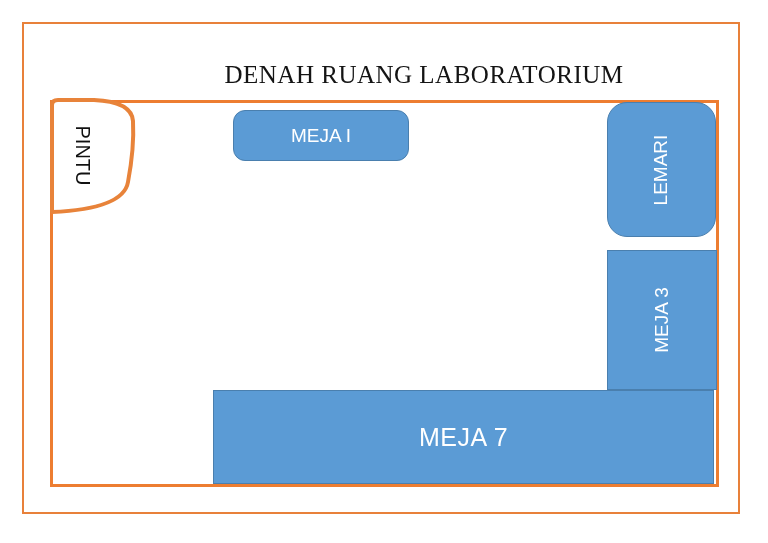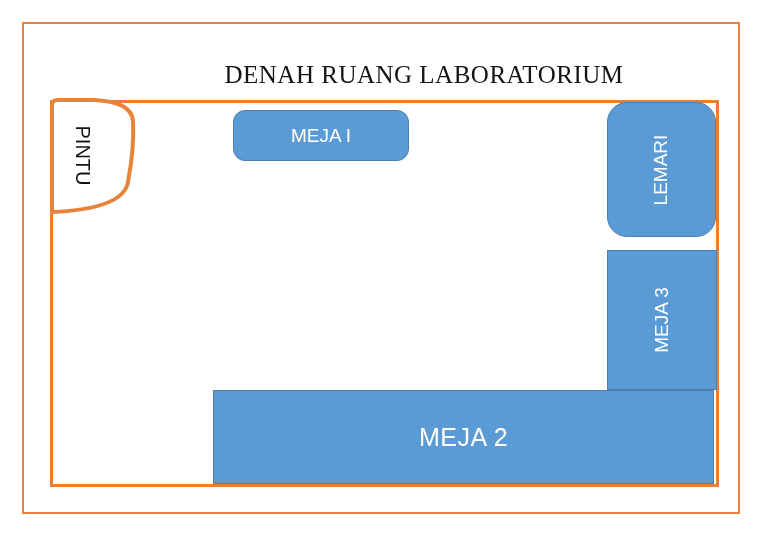--- a/index.html
+++ b/index.html
@@ -122,16 +122,16 @@
 
   <div class="furn furn-lemari">
     <span class="rot-ccw">LEMARI</span>
   </div>
 
   <div class="furn furn-meja3">
     <span class="rot-ccw">MEJA 3</span>
   </div>
 
   <div class="furn furn-meja2">
-    <span>MEJA 2</span>
+    <span>MEJA 7</span>
   </div>
 
 </div>
 
 </body></html>

